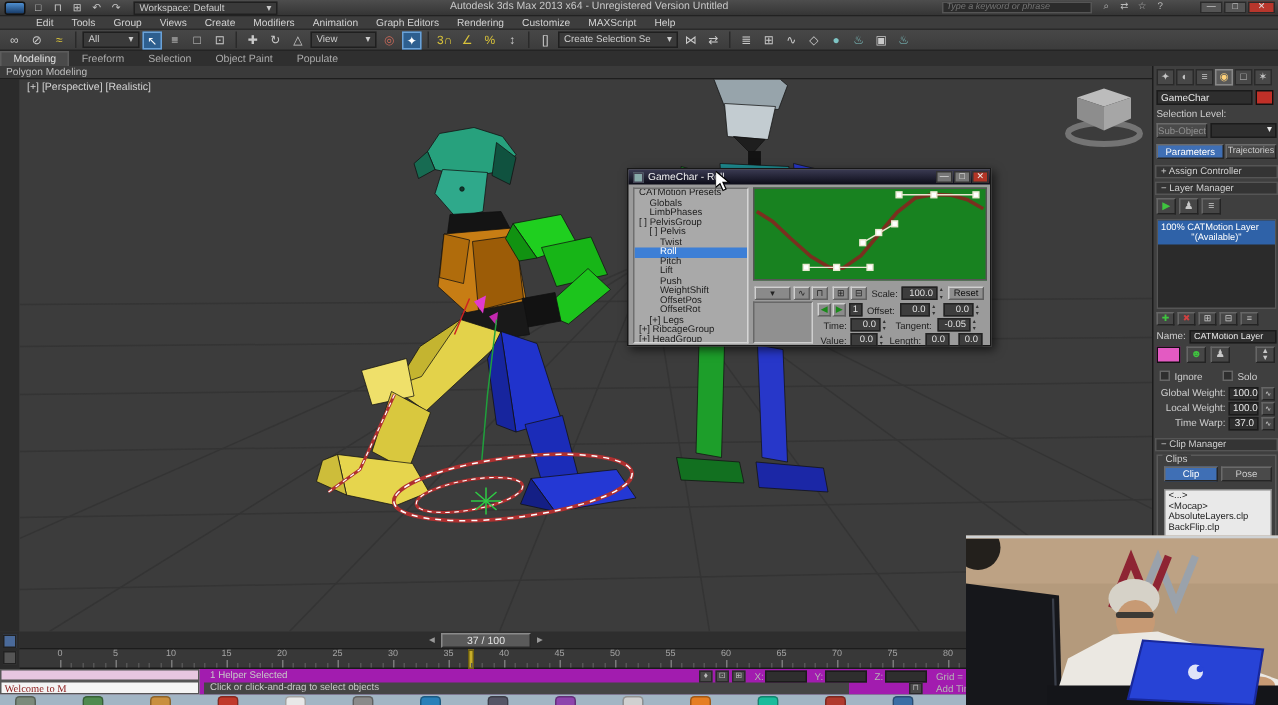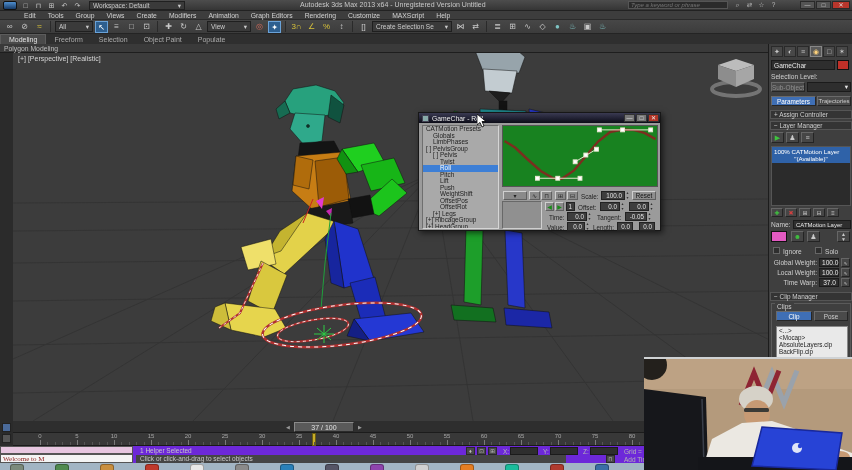--- a/index.html
+++ b/index.html
@@ -76,21 +76,21 @@
   
   .timeslider{position:absolute;left:13px;top:421px;width:755px;height:12px;background:#2e2e2e;border-bottom:1px solid #1c1c1c}
   .framebtn{position:absolute;left:281px;top:1px;width:60px;height:10px;background:#5a5a5a;border:1px solid #2a2a2a;border-top-color:#8a8a8a;border-left-color:#8a8a8a;text-align:center;font-size:7px;line-height:9px;color:#e2e2e2}
   .slarrow{position:absolute;top:2px;width:8px;height:8px;font-size:5px;line-height:8px;text-align:center;color:#999}
   .ruler{position:absolute;left:13px;top:433px;width:755px;height:13px;background:#383838;border-bottom:1px solid #1a1a1a}
   .tick{position:absolute;bottom:0;width:1px;height:5px;background:#7a7a7a}
   .mtick{position:absolute;bottom:0;width:1px;height:3px;background:#555}
   .ticklabel{position:absolute;top:0;transform:translateX(-50%);font-size:6px;color:#a5a5a5}
   .marker{position:absolute;top:0;width:4px;height:13px;background:#c7ad2a;border:1px solid #6b5d10}
   .blcorner{position:absolute;left:0;top:421px;width:13px;height:25px;background:#2b2b2b}
-  .statusbar{position:absolute;left:0;top:446px;width:820px;height:17px;background:#6d28d9}
+  .statusbar{position:absolute;left:0;top:446px;width:820px;height:17px;background:#a21caf}
   .listener-pink{position:absolute;left:0;top:0;width:133px;height:8px;background:#e7c6e0;border:1px solid #555}
   .listener-white{position:absolute;left:0;top:8px;width:133px;height:9px;background:#f4f4f4;border:1px solid #555;font-family:"Liberation Serif",serif;color:#8a1a1a;font-size:7px;line-height:8px;padding-left:2px}
   .statustext{position:absolute;left:140px;top:1px;font-size:6.5px;color:#c8c8c8}
   .promptrow{position:absolute;left:136px;top:9px;width:430px;height:8px;background:#454545;font-size:6.5px;line-height:8px;color:#c8c8c8;padding-left:4px}
   .sico{position:absolute;top:1px;width:9px;height:8px;background:#4a4a4a;border:1px solid #2a2a2a;font-size:5.5px;line-height:7px;text-align:center;color:#bbb}
   .coordlbl{position:absolute;top:2px;font-size:6.5px;color:#b5b5b5}
   .coordbox{position:absolute;top:1px;width:28px;height:8px;background:#2e2e2e;border:1px solid #1b1b1b}
   .dock{position:absolute;left:0;top:463px;width:852px;height:7px;background:#a2b5c4;overflow:hidden}
   .dockicon{position:absolute;top:1px;width:14px;height:12px;border-radius:3px;border:1px solid rgba(0,0,0,.3)}
   

